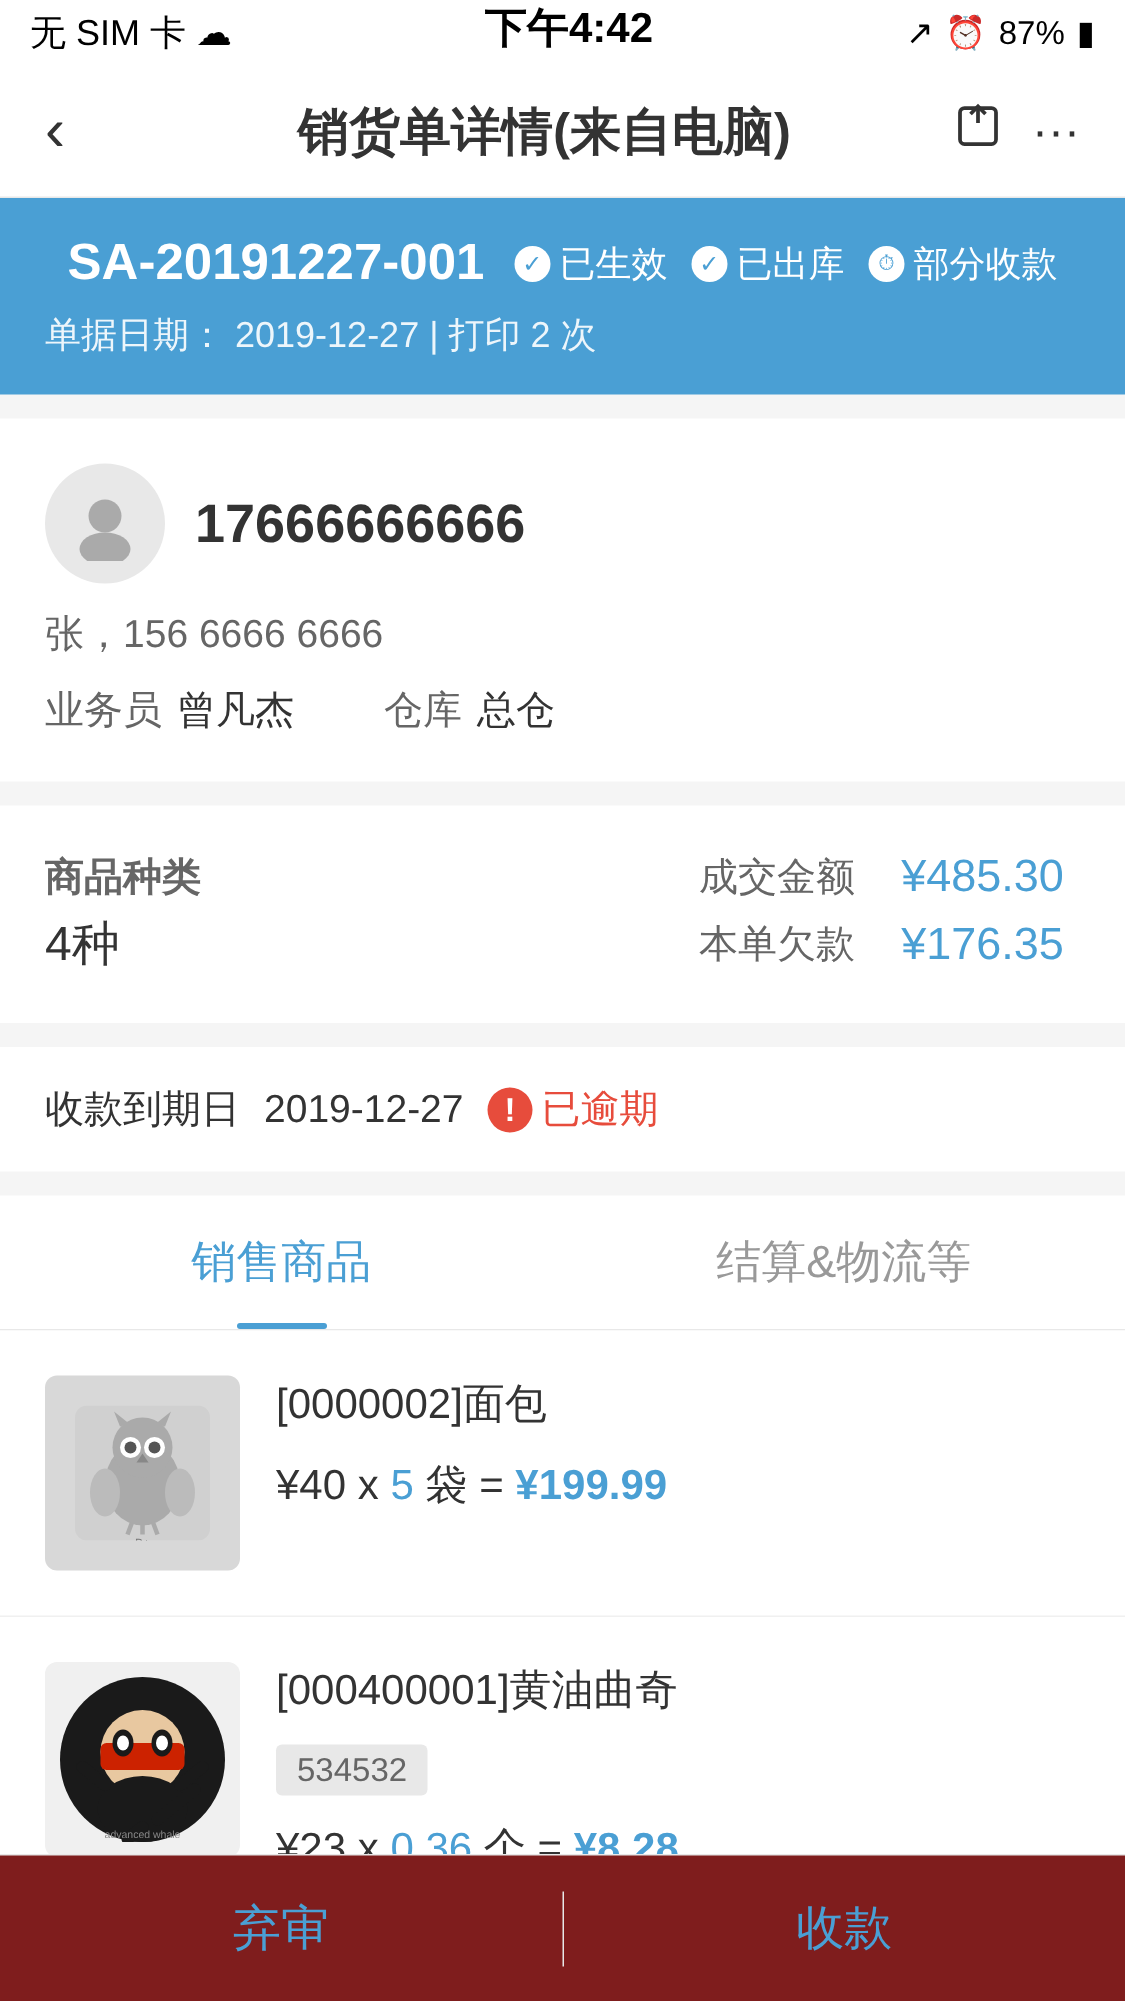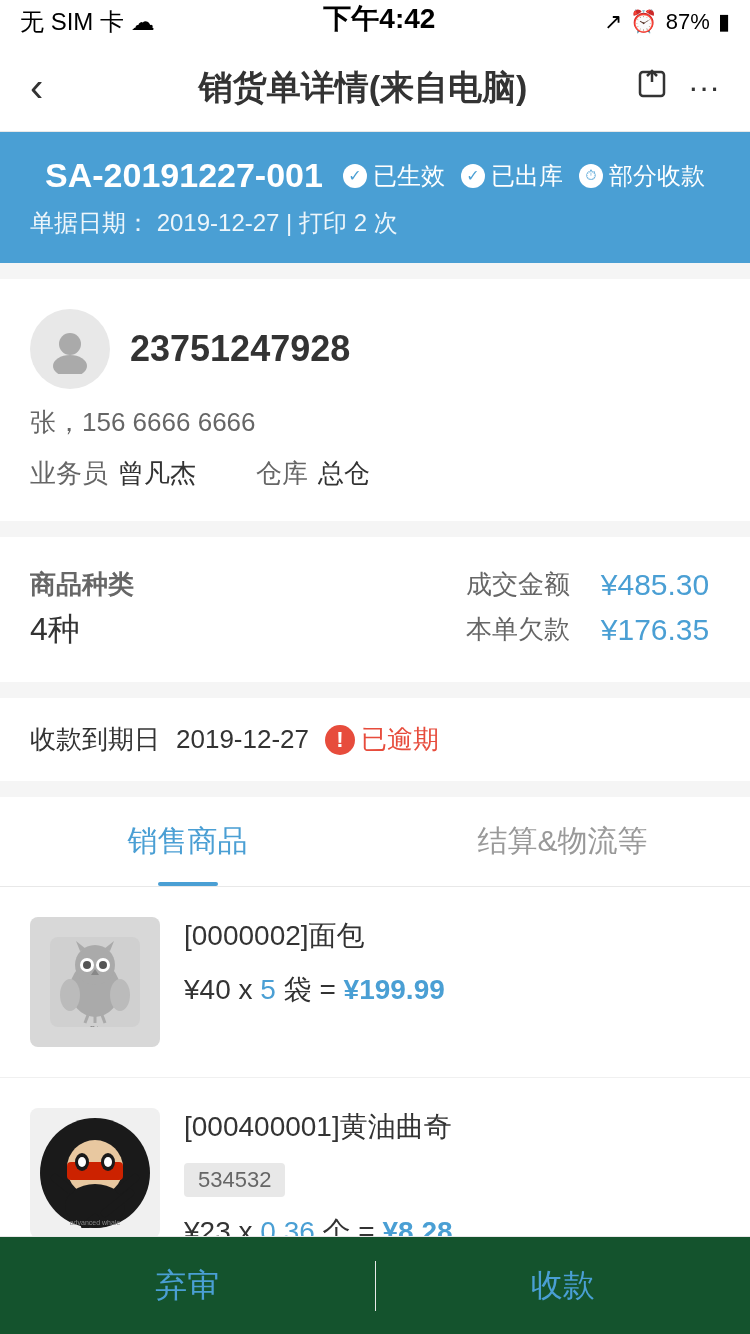--- a/index.html
+++ b/index.html
@@ -294,21 +294,21 @@
     .price-highlight { color: #4a9fd4; }
     .price-total { color: #4a9fd4; font-weight: 600; }
 
     
     .bottom-bar {
       position: fixed;
       bottom: 0;
       left: 0;
       width: 750px;
       height: 98px;
-      background: #14532d;
+      background: #7f1d1d;
       border-top: 1px solid #e8e8e8;
       display: flex;
       align-items: center;
     }
     .bottom-btn {
       flex: 1;
       text-align: center;
       font-size: 32px;
       cursor: pointer;
       padding: 24px 0;
@@ -381,21 +381,21 @@
 </div>
 
 <div class="customer-section">
   <div class="customer-row">
     <div class="avatar">
       <svg viewBox="0 0 50 50" xmlns="http://www.w3.org/2000/svg">
         <circle cx="25" cy="20" r="11" fill="#aaa"></circle>
         <ellipse cx="25" cy="42" rx="17" ry="11" fill="#aaa"></ellipse>
       </svg>
     </div>
-    <span class="customer-name">23751247928</span>
+    <span class="customer-name">17666666666</span>
   </div>
   <div class="customer-info">张，156 6666 6666</div>
   <div class="customer-meta">
     <div class="meta-item">
       <span class="meta-label">业务员</span>
       <span>曾凡杰</span>
     </div>
     <div class="meta-item">
       <span class="meta-label">仓库</span>
       <span>总仓</span>

